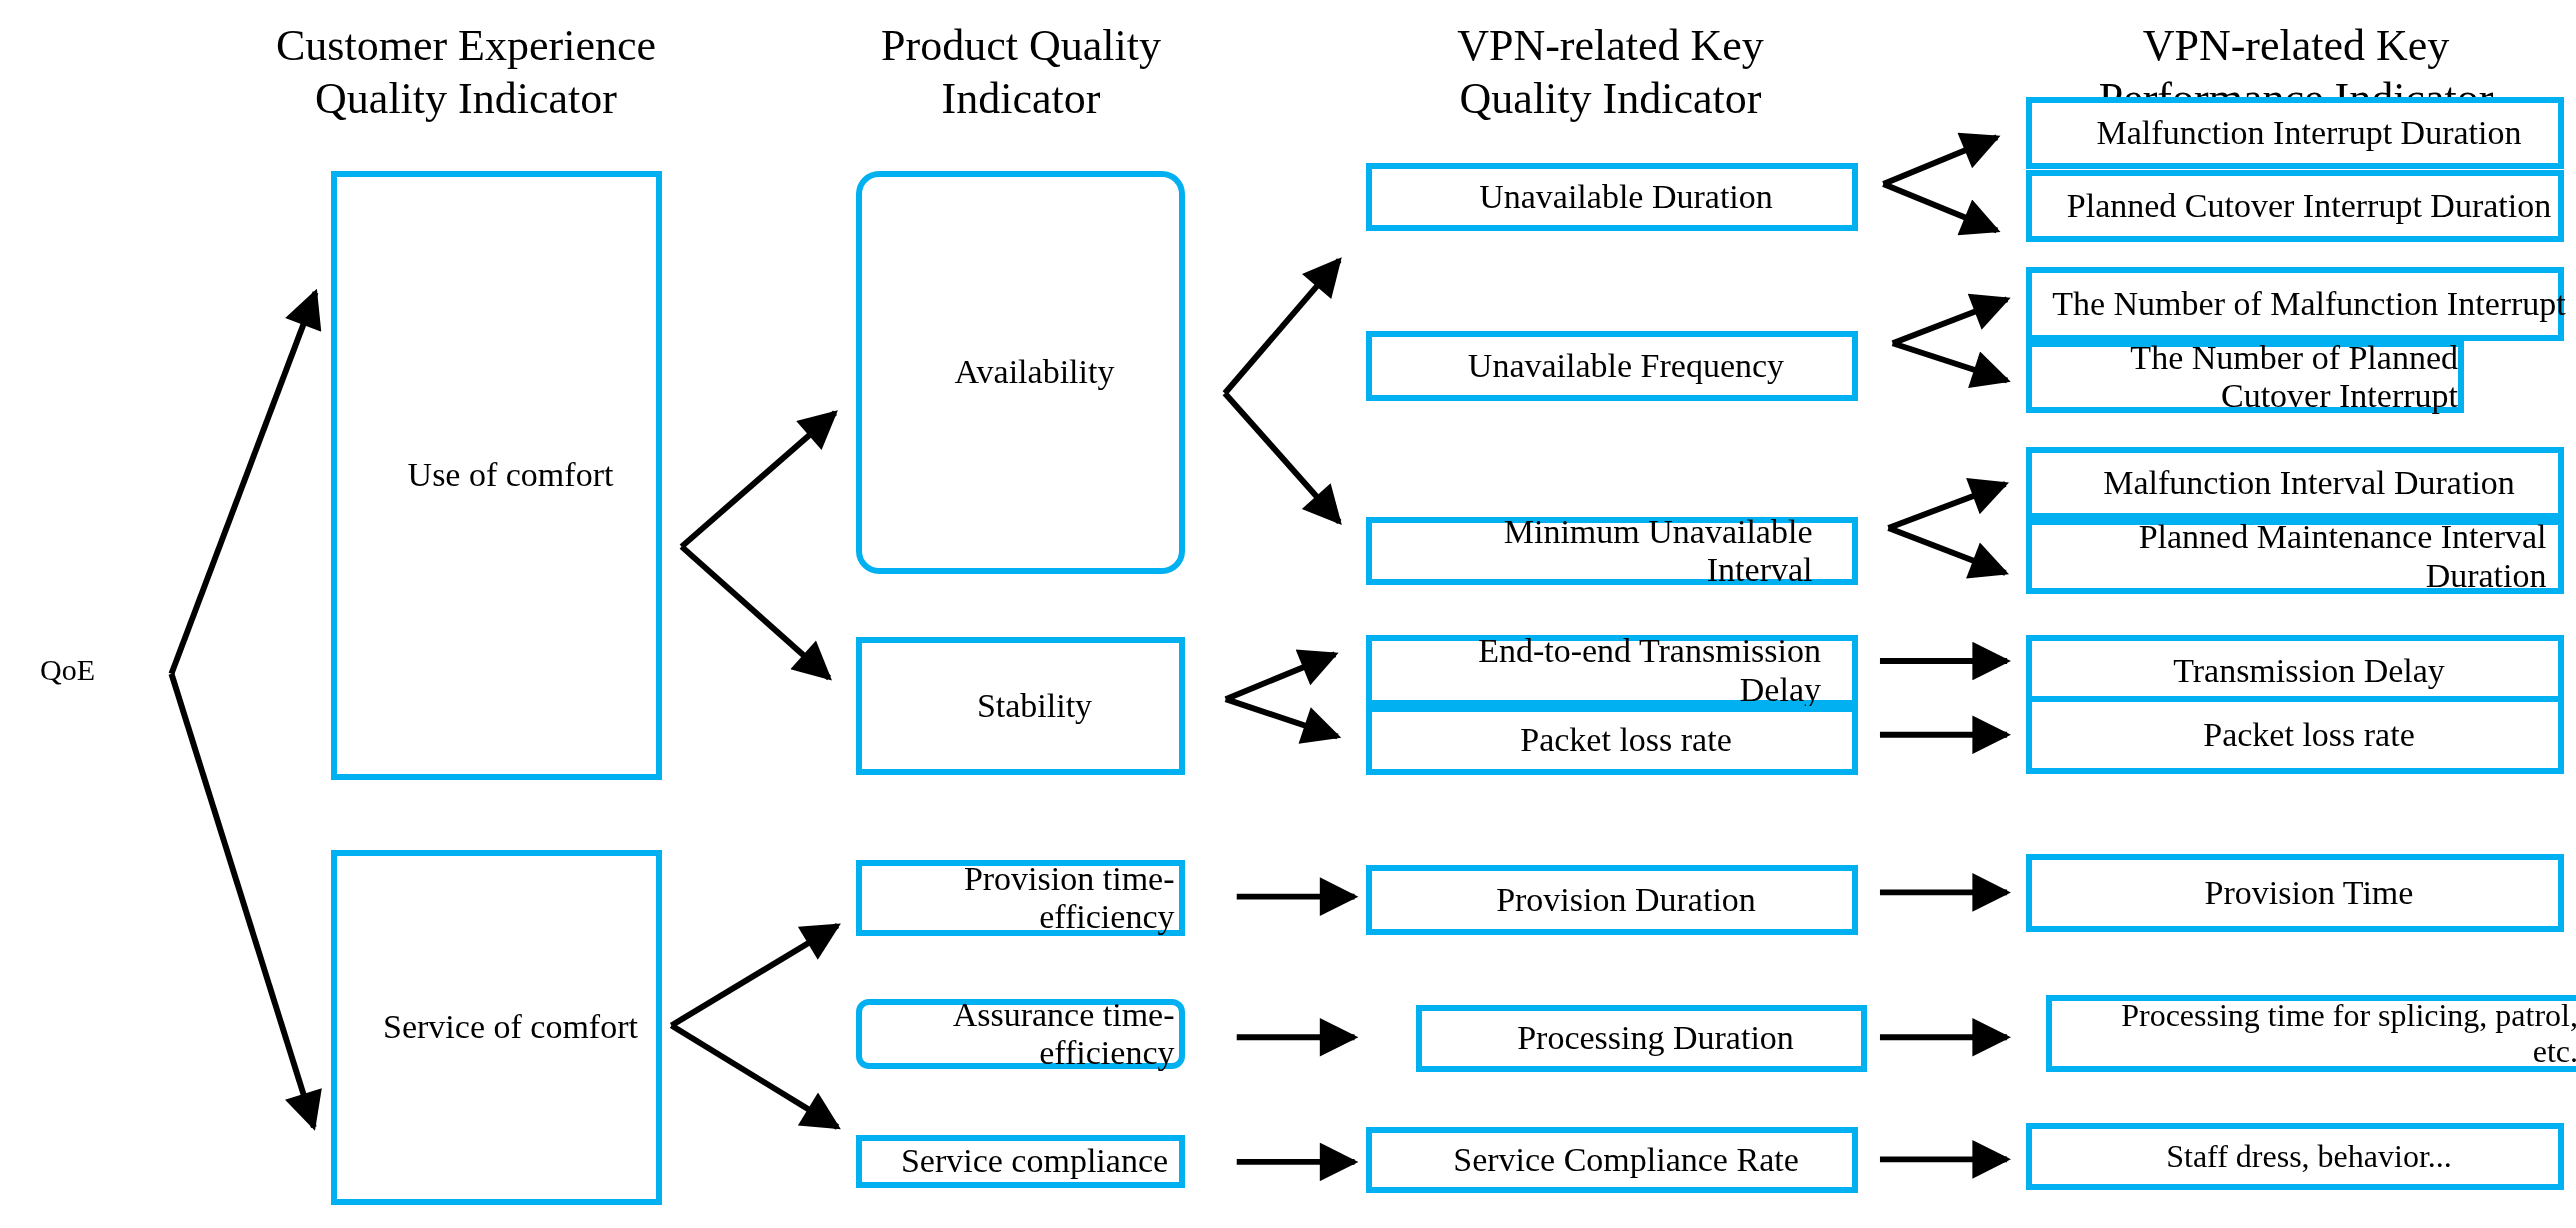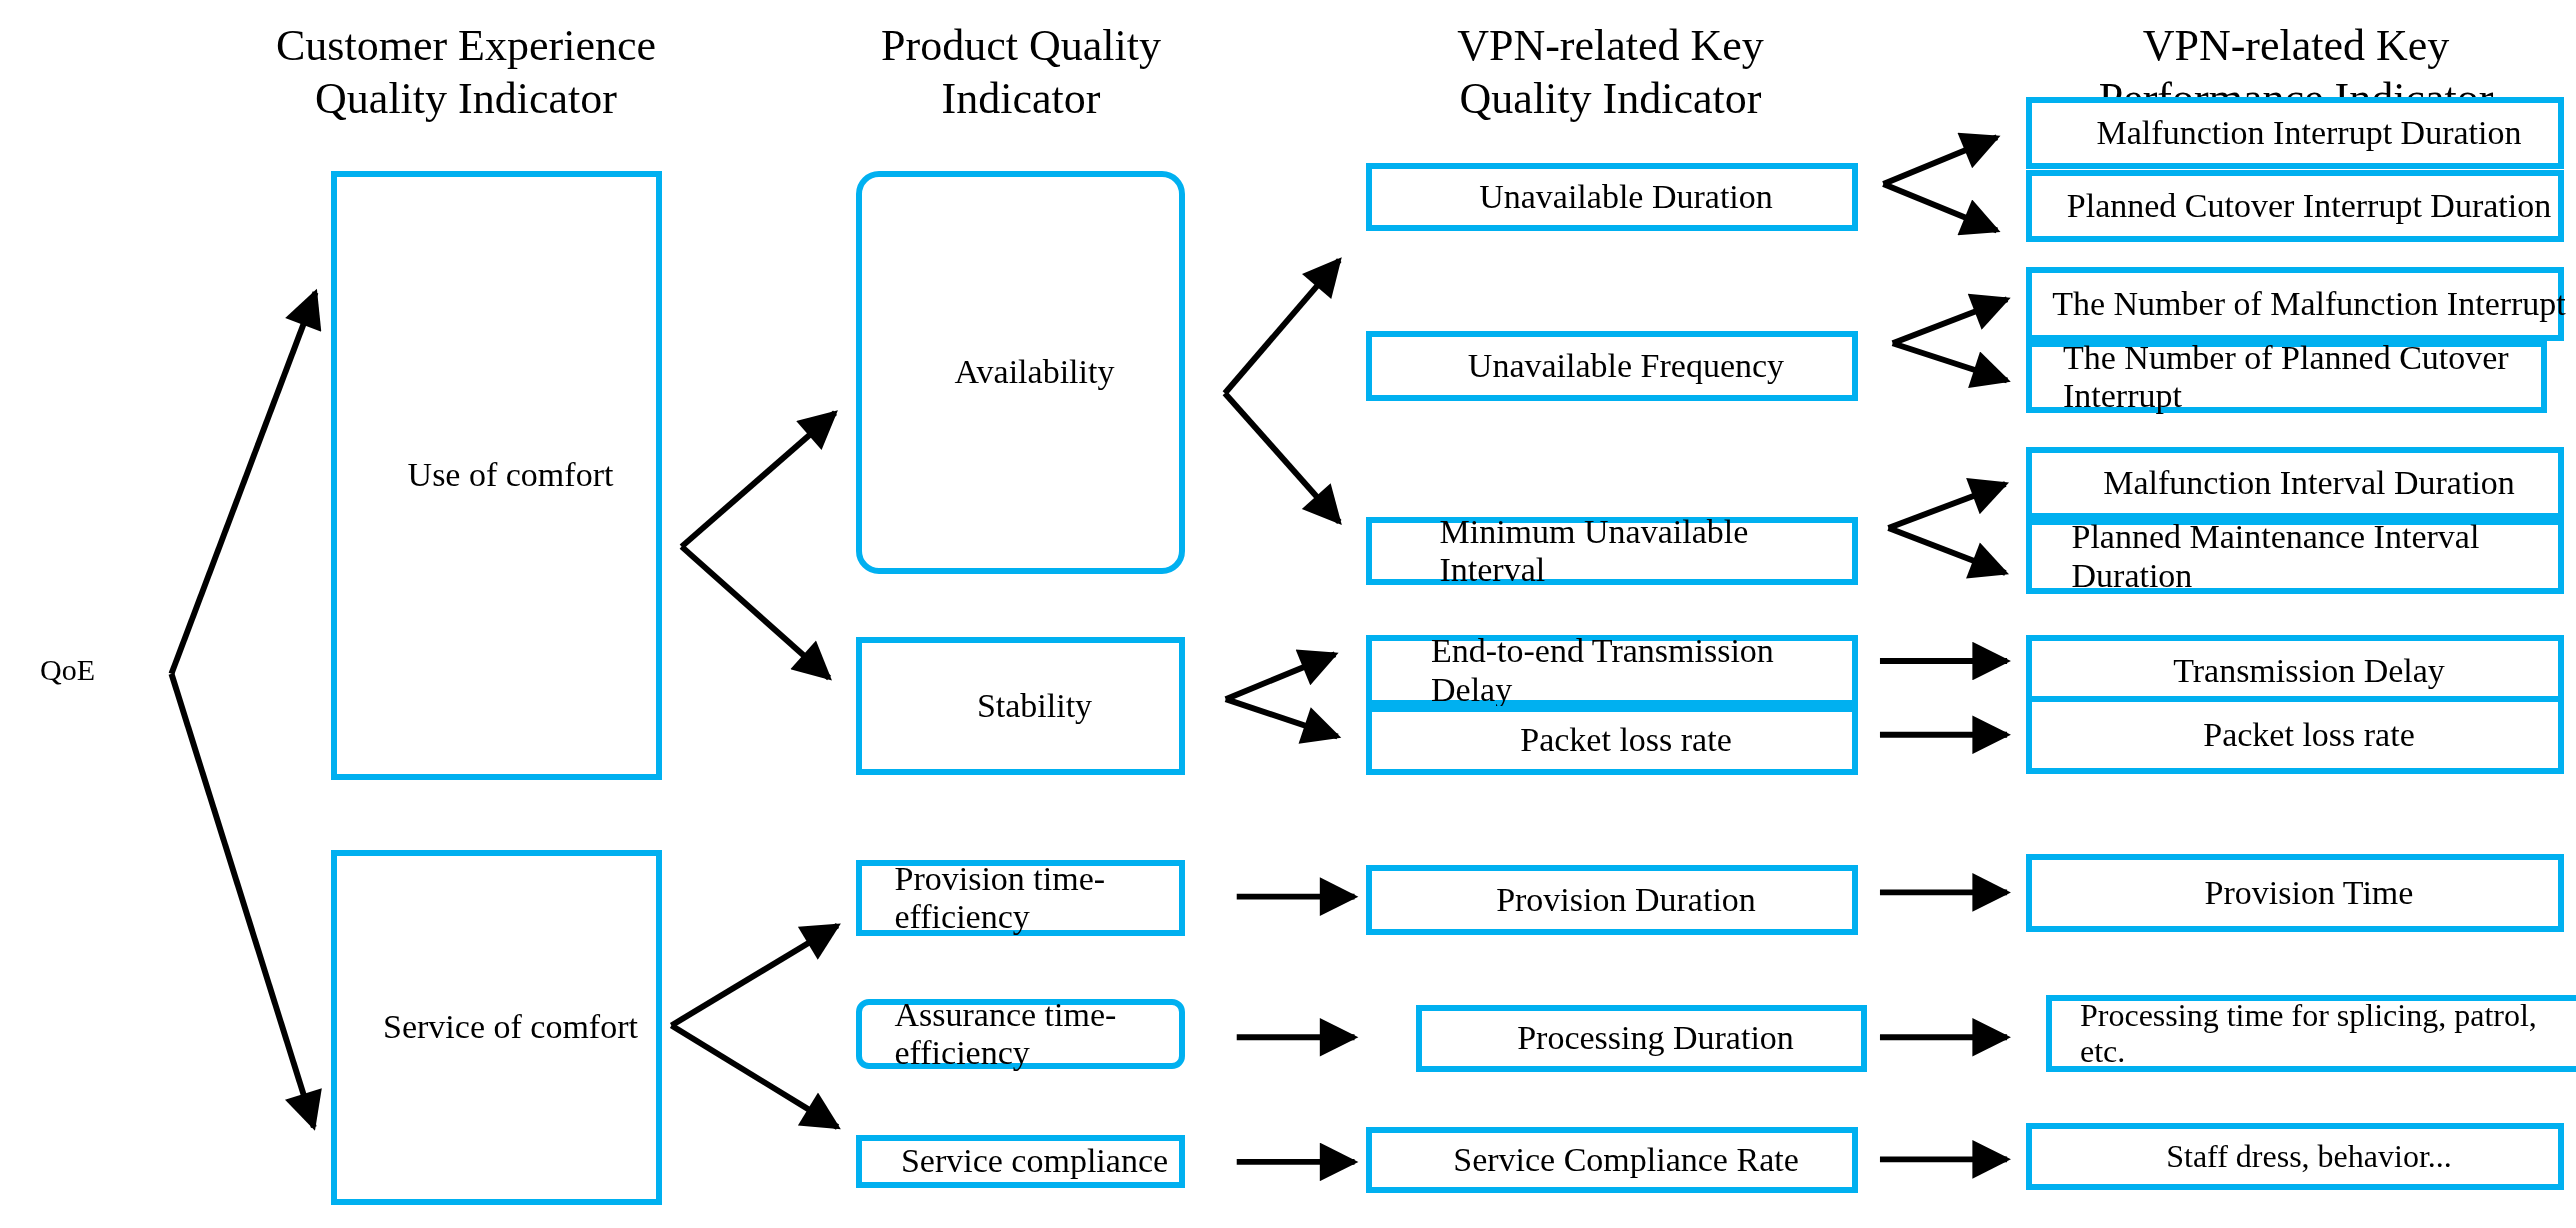--- a/index.html
+++ b/index.html
@@ -37,21 +37,21 @@
     font-size: 30px;
     line-height: 1.1;
   }
   .box {
     position: absolute;
     border: 6px solid var(--box-border, #00B0F0);
     background: var(--background, #fff);
     display: flex;
     align-items: center;
     justify-content: center;
-    text-align: left;
+    text-align: right;
     font-size: 34px;
     line-height: 1.12;
     color: var(--text, #000);
     padding-left: 28px;
   }
   .box > span { display: block; }
   .w330 > span { width: 280px; }
   .w440 > span { width: 373px; }
   .w460 > span { width: 390px; }
   .w560 > span { width: 475px; }
@@ -73,21 +73,21 @@
   #box-mui   { left: 1366px; top: 517px;  width: 492px; height: 68px; }
   #box-e2e   { left: 1366px; top: 635px;  width: 492px; height: 71px; }
   #box-plr   { left: 1366px; top: 706px;  width: 492px; height: 69px; }
   #box-pd    { left: 1366px; top: 865px; width: 492px; height: 70px; }
   #box-procd { left: 1416px; top: 1005px; width: 451px; height: 67px; }
   #box-scr   { left: 1366px; top: 1127px; width: 492px; height: 66px; }
   
   #box-mid   { left: 2026px; top: 97px;  width: 538px; height: 72px; }
   #box-pcid  { left: 2026px; top: 170px;  width: 538px; height: 72px; }
   #box-nmi   { left: 2026px; top: 267px;  width: 538px; height: 74px; }
-  #box-npci  { left: 2026px; top: 341px;  width: 521px; height: 72px; }
+  #box-npci  { left: 2026px; top: 341px;  width: 438px; height: 72px; }
   #box-mintd { left: 2026px; top: 447px;  width: 538px; height: 72px; }
   #box-pmid  { left: 2026px; top: 519px;  width: 538px; height: 75px; }
   #box-td    { left: 2026px; top: 623px;  width: 538px; height: 73px; margin-top: 12px; }
   #box-plr2  { left: 2026px; top: 696px;  width: 538px; height: 78px; }
   #box-pt    { left: 2026px; top: 854px; width: 538px; height: 78px; }
   #box-proct { left: 2026px; top: 995px; width: 538px; height: 77px; margin-left: 20px; }
   #box-staff { left: 2026px; top: 1123px; width: 538px; height: 67px; }
   
   #hdr-cx  { left: 267px;  top: 18.6px; width: 398px; }
   #hdr-pq  { left: 843px;  top: 18.6px; width: 356px; }

